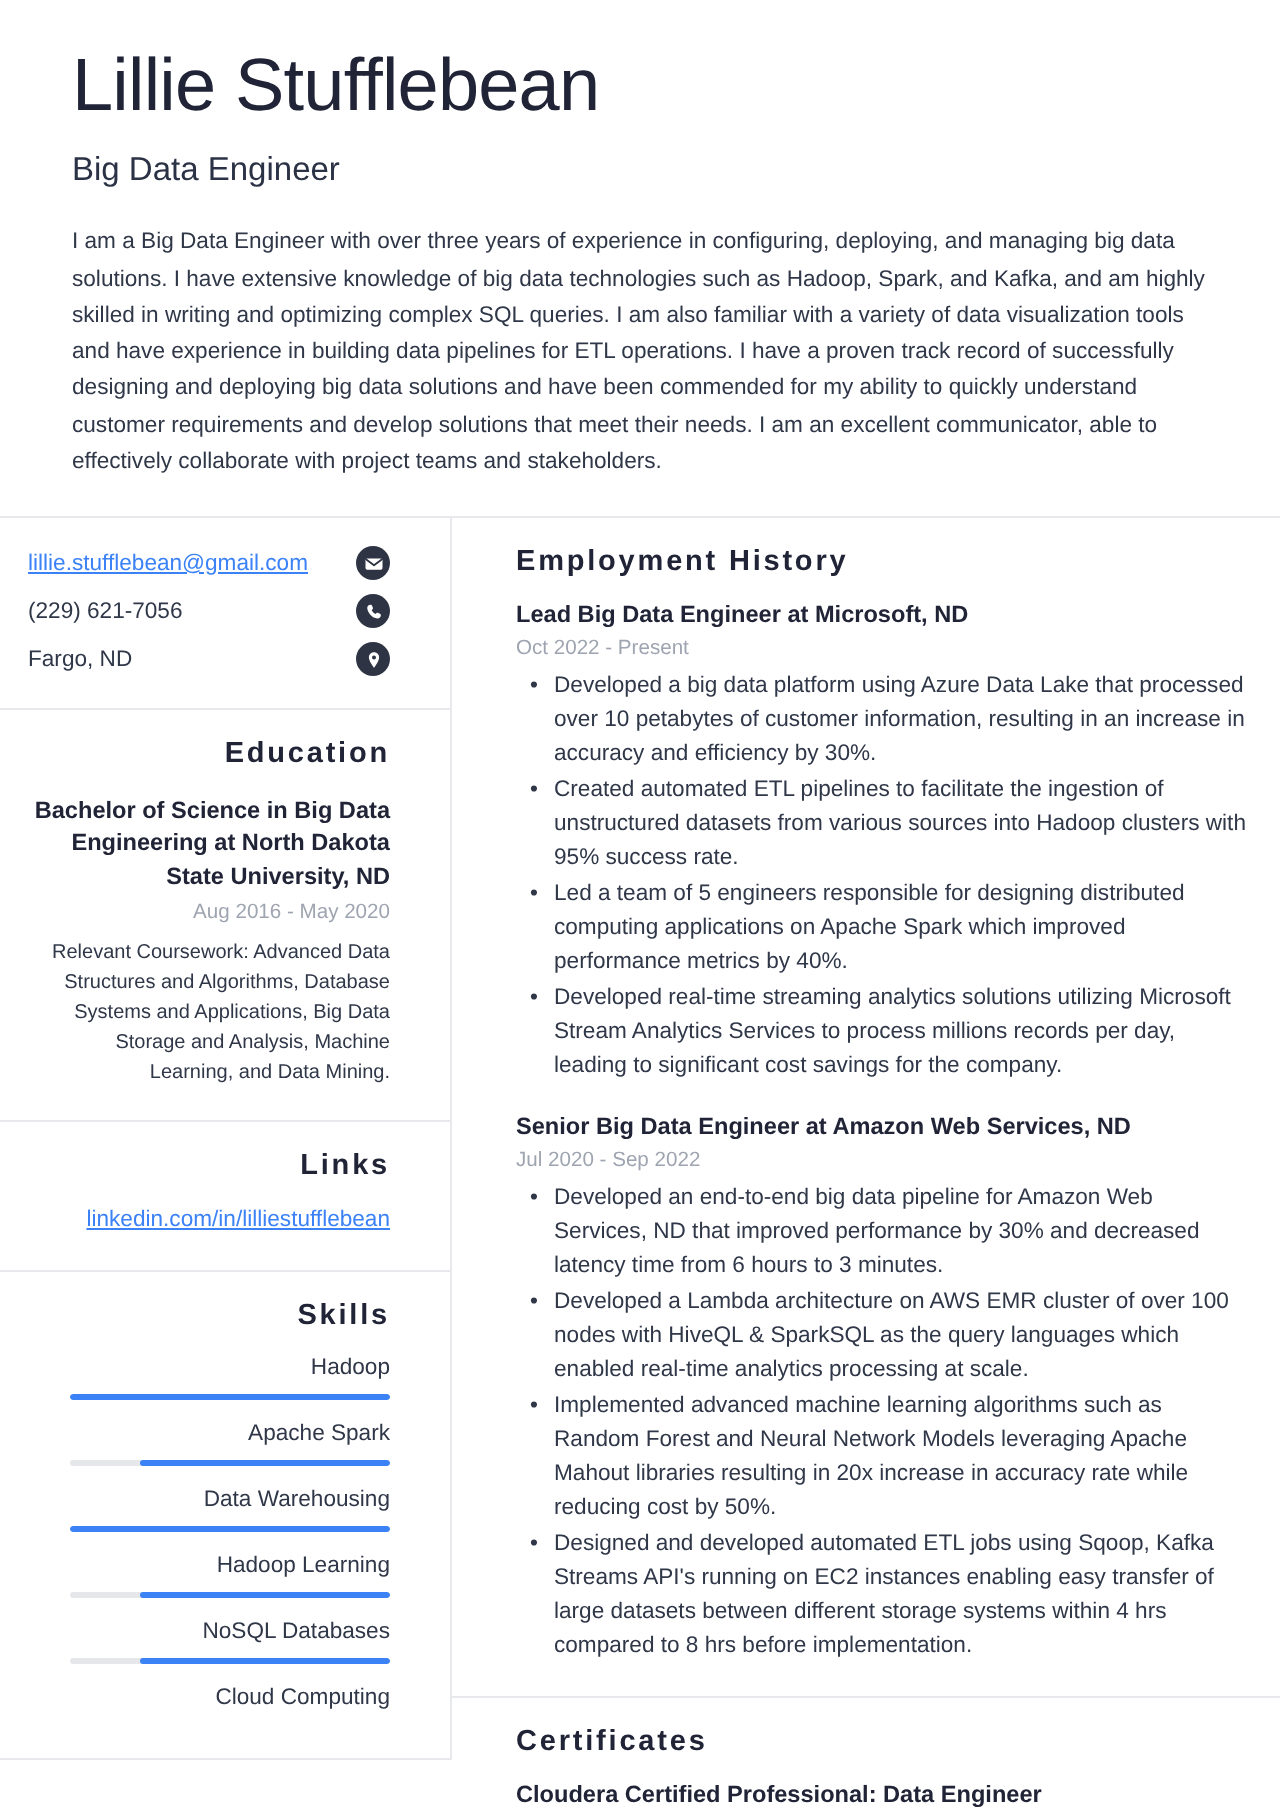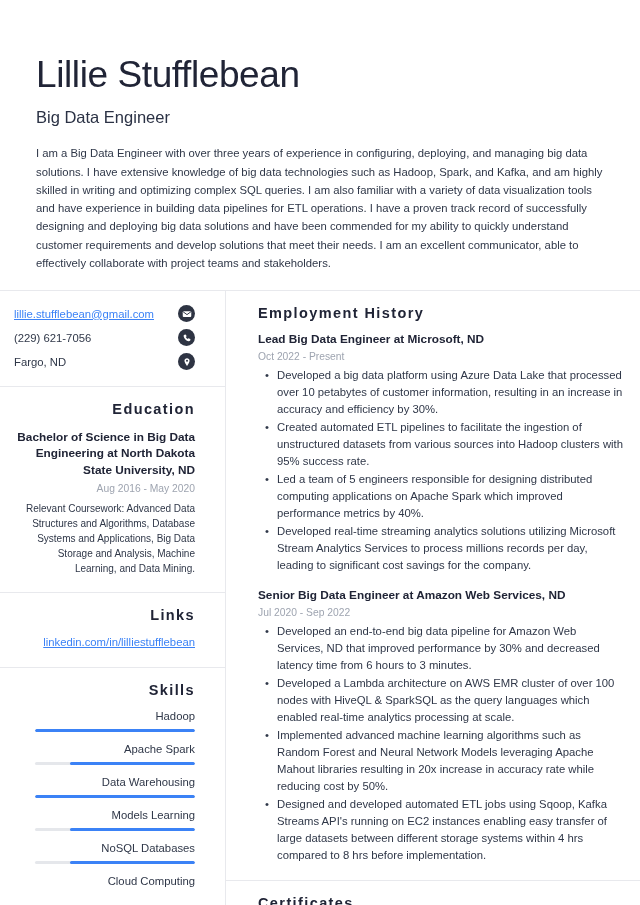--- a/index.html
+++ b/index.html
@@ -15,21 +15,20 @@
     color: #2b3245;
     -webkit-font-smoothing: antialiased;
   }
 
   .page {
     width: 640px;
     height: 832px;
     position: relative;
     background: #ffffff;
     box-sizing: border-box;
-    margin-top: 32px;
   }
 
   
   .header {
     padding: 22px 36px 0 36px;
   }
   .name {
     font-size: 37px;
     font-weight: 300;
     letter-spacing: -0.4px;
@@ -307,21 +306,21 @@
                 <div class="skill-fill" style="width: 78%;"></div>
               </div>
             </div>
             <div class="skill">
               <div class="skill-label">Data Warehousing</div>
               <div class="skill-track">
                 <div class="skill-fill" style="width: 100%;"></div>
               </div>
             </div>
             <div class="skill">
-              <div class="skill-label">Models Learning</div>
+              <div class="skill-label">Hadoop Learning</div>
               <div class="skill-track">
                 <div class="skill-fill" style="width: 78%;"></div>
               </div>
             </div>
             <div class="skill">
               <div class="skill-label">NoSQL Databases</div>
               <div class="skill-track">
                 <div class="skill-fill" style="width: 78%;"></div>
               </div>
             </div>

